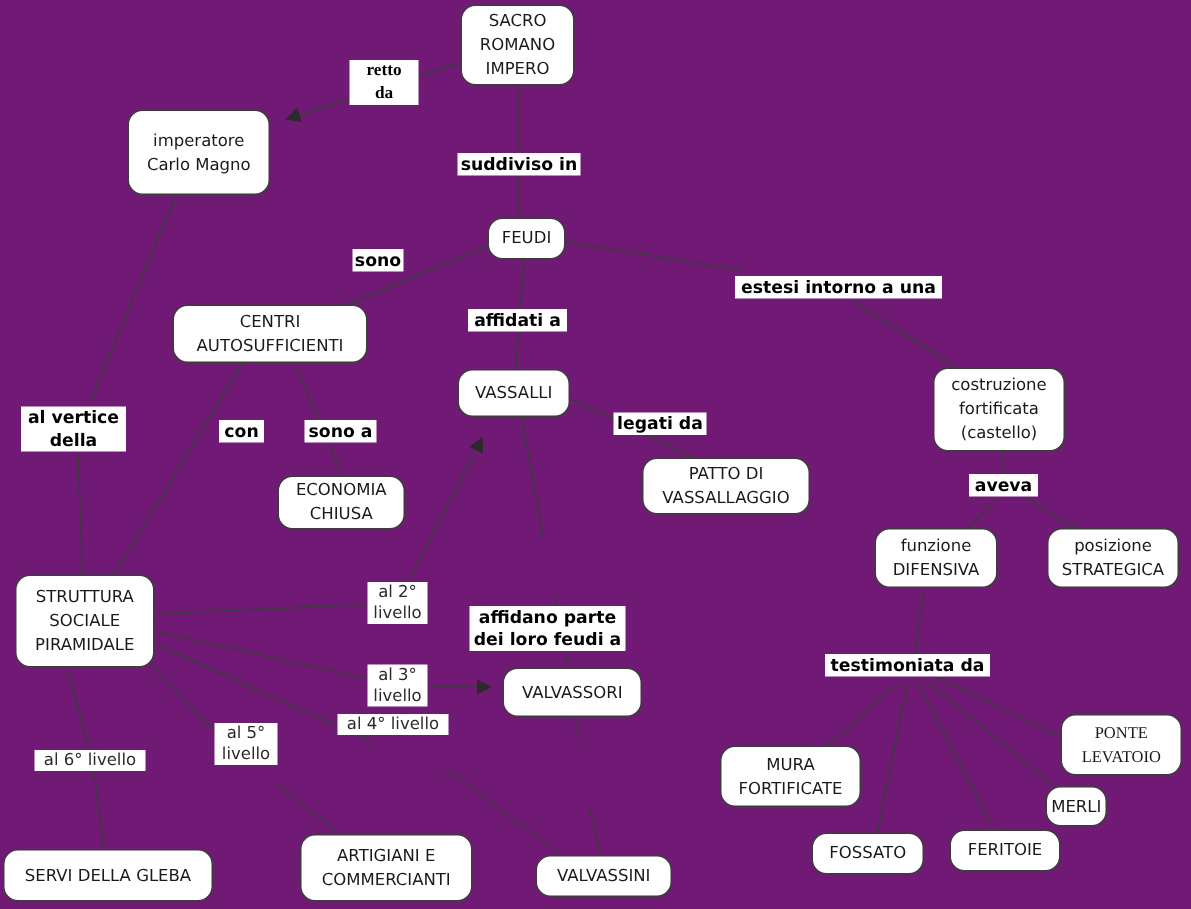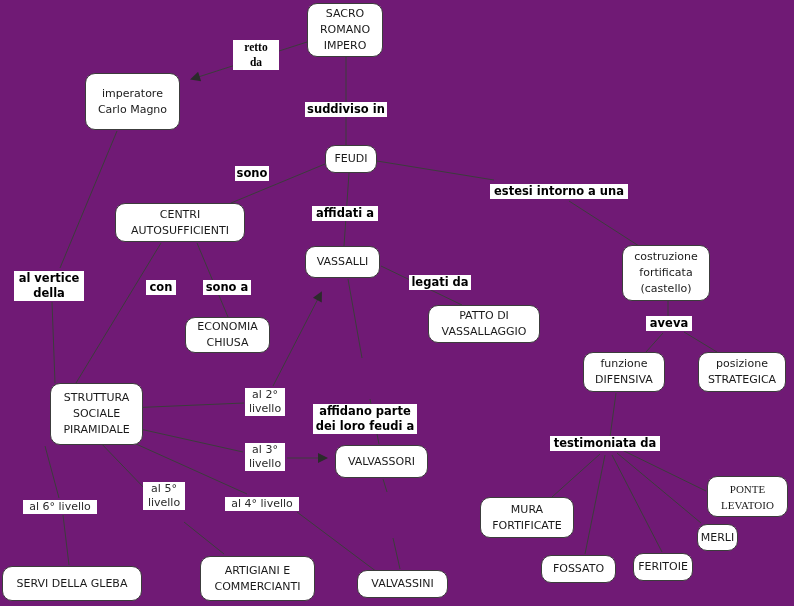--- a/index.html
+++ b/index.html
@@ -119,28 +119,28 @@
 VASSALLAGGIO</div>
   <div class="node" style="left:185px;top:317px;width:85px;height:36px;">ECONOMIA
 CHIUSA</div>
   <div class="node" style="left:622px;top:245px;width:88px;height:56px;">costruzione
 fortificata
 (castello)</div>
   <div class="node" style="left:583px;top:352px;width:82px;height:40px;">funzione
 DIFENSIVA</div>
   <div class="node" style="left:698px;top:352px;width:88px;height:40px;">posizione
 STRATEGICA</div>
-  <div class="node" style="left:10px;top:383px;width:93px;height:62px;margin-left:40px;">STRUTTURA
+  <div class="node" style="left:10px;top:383px;width:93px;height:62px;">STRUTTURA
 SOCIALE
 PIRAMIDALE</div>
   <div class="node" style="left:335px;top:445px;width:93px;height:33px;">VALVASSORI</div>
   <div class="node" style="left:480px;top:497px;width:94px;height:41px;">MURA
 FORTIFICATE</div>
   <div class="node" style="left:541px;top:555px;width:75px;height:28px;">FOSSATO</div>
-  <div class="node" style="left:633px;top:553px;width:60px;height:28px;">FERITOIE</div>
+  <div class="node" style="left:633px;top:553px;width:74px;height:28px;">FERITOIE</div>
   <div class="node" style="left:697px;top:524px;width:41px;height:27px;">MERLI</div>
   <div class="node" style="left:707px;top:476px;width:81px;height:41px;font-family:Liberation Serif, serif;">PONTE
 LEVATOIO</div>
   <div class="node" style="left:2px;top:566px;width:140px;height:35px;">SERVI DELLA GLEBA</div>
   <div class="node" style="left:200px;top:556px;width:115px;height:45px;">ARTIGIANI E
 COMMERCIANTI</div>
   <div class="node" style="left:357px;top:570px;width:91px;height:28px;">VALVASSINI</div>
 
   <div class="elabel" style="left:233px;top:40px;width:46px;font-family:Liberation Serif, serif;">retto
 da</div>
@@ -155,18 +155,18 @@
   <div class="elabel" style="left:409px;top:275px;width:62px;">legati da</div>
   <div class="elabel" style="left:646px;top:316px;width:46px;">aveva</div>
   <div class="elabel" style="left:313px;top:371px;width:104px;margin-top:33px;">affidano parte
 dei loro feudi a</div>
   <div class="elabel" style="left:550px;top:436px;width:110px;">testimoniata da</div>
 
   <div class="llabel" style="left:245px;top:388px;width:40px;">al 2°
 livello</div>
   <div class="llabel" style="left:245px;top:443px;width:40px;">al 3°
 livello</div>
-  <div class="llabel" style="left:225px;top:497px;width:74px;">al 4° livello</div>
+  <div class="llabel" style="left:225px;top:476px;width:74px;">al 4° livello</div>
   <div class="llabel" style="left:143px;top:464px;width:42px;margin-top:18px;">al 5°
 livello</div>
   <div class="llabel" style="left:23px;top:500px;width:74px;">al 6° livello</div>
 
 </div>
 
 </body></html>

